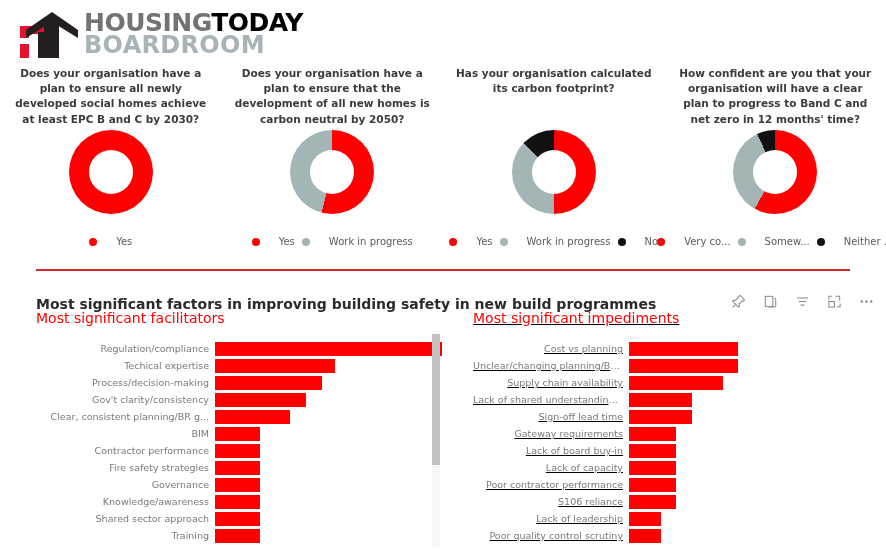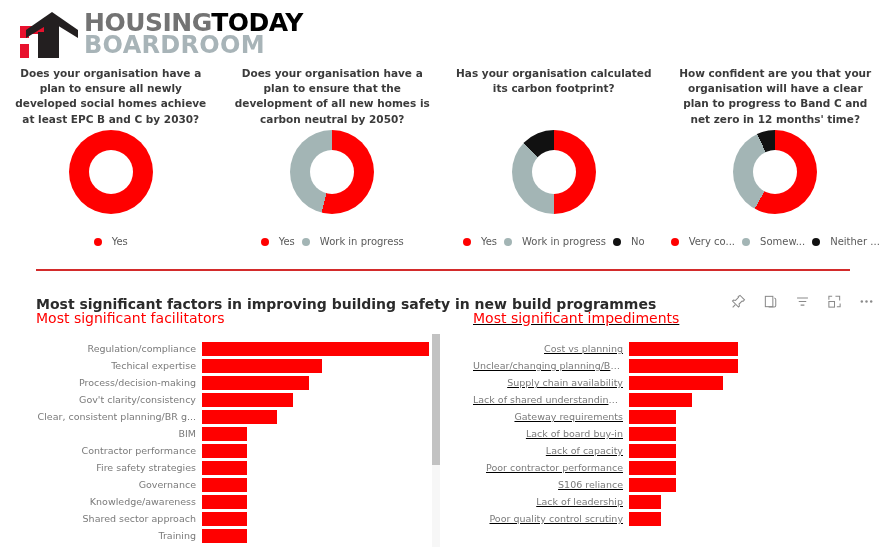--- a/index.html
+++ b/index.html
@@ -31,21 +31,21 @@
   
   .donut-row { position:absolute; top:130px; left:0; width:886px; display:flex; }
   .donut-cell { width:221.5px; display:flex; flex-direction:column; align-items:center; }
   .donut { width:84px; height:84px; border-radius:50%; position:relative; }
   .donut::after {
     content:""; position:absolute; left:50%; top:50%;
     width:44px; height:44px; margin:-22px 0 0 -22px;
     background:#fff; border-radius:50%;
   }
   .legend { margin-top:22px; display:flex; align-items:center; gap:7px; justify-content:center; white-space:nowrap; }
-  .legend-item { display:flex; align-items:center; gap:10px; }
+  .legend-item { display:flex; align-items:center; gap:19px; }
   .dot { width:8px; height:8px; border-radius:50%; display:inline-block; }
   .legend-label { font-size:10px; color:#5a5a5a; font-family:"DejaVu Sans", sans-serif; }
 
   
   .divider { position:absolute; left:36px; top:269px; width:814px; height:2px; background:#d32b2b; }
 
   
   .section-title {
     position:absolute; left:36px; top:296px;
     font-size:14px; font-weight:bold; color:#2b2b2b;
@@ -63,21 +63,21 @@
     color:#ff0000; font-size:14px; font-weight:normal; margin-bottom:14px;
     font-family:"DejaVu Sans", sans-serif;
   }
   .bars { position:relative; }
   .bar-row { display:flex; align-items:center; height:17px; margin-bottom:0px; }
   .bar-label {
     font-size:9.5px; color:#7a7a7a; text-align:right; padding-right:6px;
     white-space:nowrap; overflow:hidden; text-overflow:ellipsis;
     font-family:"DejaVu Sans", sans-serif; flex:none;
   }
-  #facilitators-panel .bar-label { width:166px; }
+  #facilitators-panel .bar-label { width:166px;margin-left:13px; }
   #impediments-panel .bar-label { width:156px; }
   .bar-track { flex:1; position:relative; height:14px; }
   .bar-fill { position:absolute; left:0; top:0; height:14px; background:#ff0000; }
 
   
   .vscroll { position:absolute; left:396px; top:24px; width:8px; height:213px; background:#f7f7f7; }
   .vscroll-thumb { position:absolute; left:0; top:0; width:8px; height:131px; background:#c2c2c2; }
 </style>
 </head>
 <body>
@@ -316,20 +316,26 @@
             <div class="bar-fill" style="width: 93.74px; background: rgb(255, 0, 0);"></div>
           </div>
         </div>
         <div class="bar-row">
           <div class="bar-label">Lack of shared understanding ...</div>
           <div class="bar-track">
             <div class="bar-fill" style="width: 63.22px; background: rgb(255, 0, 0);"></div>
           </div>
         </div>
         <div class="bar-row">
+          <div class="bar-label">Sign-off lead time</div>
+          <div class="bar-track">
+            <div class="bar-fill" style="width: 63.22px; background: rgb(255, 0, 0);"></div>
+          </div>
+        </div>
+        <div class="bar-row">
           <div class="bar-label">Gateway requirements</div>
           <div class="bar-track">
             <div class="bar-fill" style="width: 46.87px; background: rgb(255, 0, 0);"></div>
           </div>
         </div>
         <div class="bar-row">
           <div class="bar-label">Lack of board buy-in</div>
           <div class="bar-track">
             <div class="bar-fill" style="width: 46.87px; background: rgb(255, 0, 0);"></div>
           </div>

